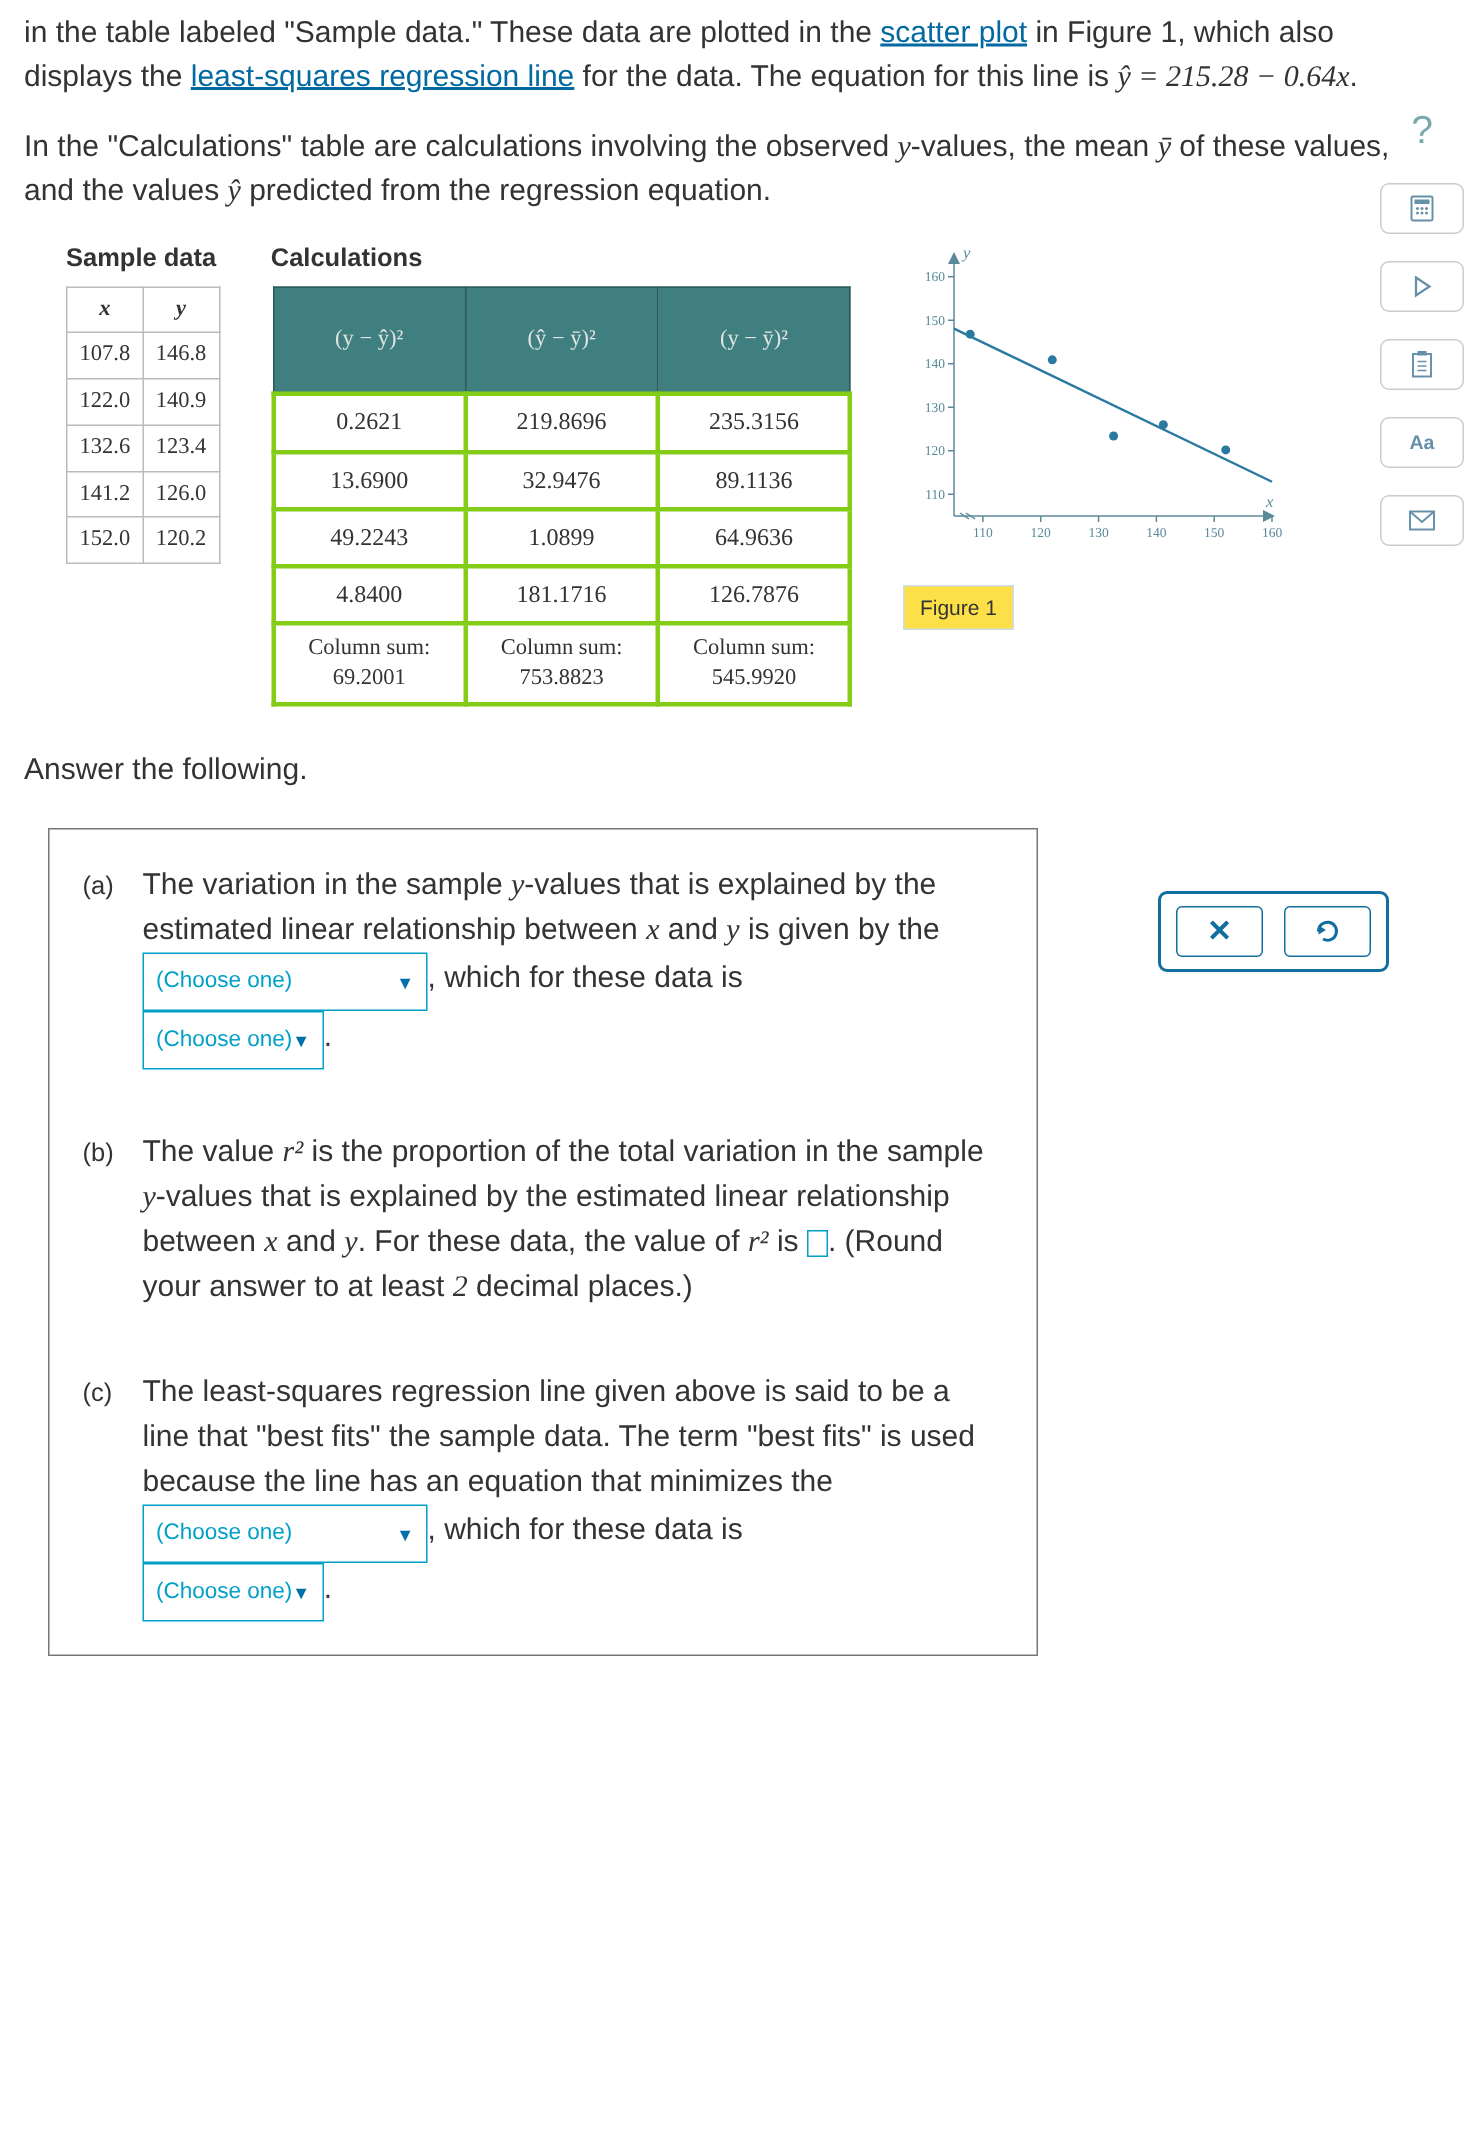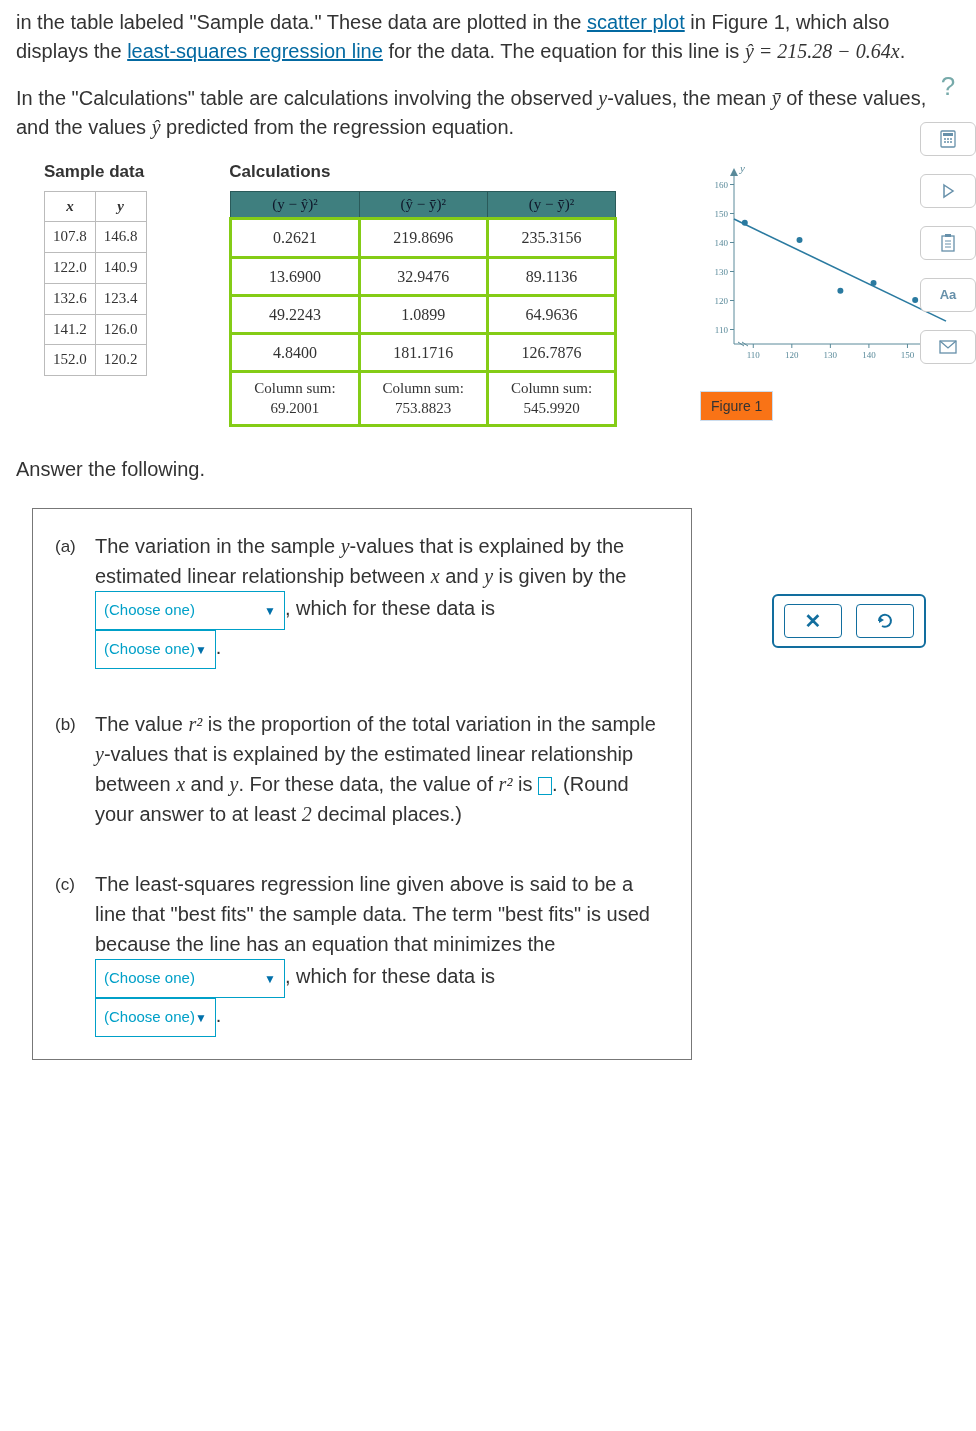--- a/index.html
+++ b/index.html
@@ -11,43 +11,43 @@
     width: 976px;
     position: relative;
     line-height: 1.45;
   }
   .content { padding: 8px 16px 40px 16px; }
   .intro { margin-bottom: 18px; }
   .link { color: #0369a1; text-decoration: underline; }
   .math { font-family: 'Times New Roman', serif; font-style: italic; }
   .eq { font-family: 'Times New Roman', serif; font-size: 20px; font-style: italic; }
 
-  .tables-wrap { display: flex; gap: 34px; margin: 14px 0 28px 28px; align-items: flex-start; justify-content: space-between; }
+  .tables-wrap { display: flex; gap: 34px; margin: 14px 0 28px 28px; align-items: flex-start; }
   .tbl-title { font-weight: bold; font-size: 17px; margin-bottom: 6px; }
   table { border-collapse: collapse; font-size: 15px; }
   table.sample th, table.sample td {
     border: 1px solid #bbb; padding: 4px 8px; text-align: center;
     font-family: 'Times New Roman', serif;
   }
   table.sample th { font-style: italic; font-weight: bold; background: #fff; }
   table.calc th {
-    background: #3f7f7f; color: #0f172a; padding: 2px 14px;
+    background: #3f7f7f; color: #e5e5e5; padding: 24px 14px;
     font-family: 'Times New Roman', serif; font-weight: normal;
     border: 1px solid #2a5a5a;
   }
   table.calc td {
     border: 3px solid #84cc16; padding: 6px 22px; text-align: center;
     font-family: 'Times New Roman', serif; font-size: 16px;
   }
   table.calc tr.sum td { font-size: 15px; line-height: 1.3; font-family: Liberation Serif, serif; }
 
   .figure-area { position: relative; }
   .chart-box { width: 260px; height: 230px; position: relative; }
   svg.plot { width: 260px; height: 210px; }
-  .fig-cap { font-size: 14px; background: #f97316; display: inline-block; padding: 4px 10px; border: 1px solid #cde; }
+  .fig-cap { font-size: 14px; background: #fde047; display: inline-block; padding: 4px 10px; border: 1px solid #cde; }
 
   .answer-head { margin: 14px 0 24px 0; }
   .qbox { border: 1px solid #777; padding: 22px 22px; width: 660px; margin-left: 16px; }
   .qrow { display: flex; margin-bottom: 40px; }
   .qlabel { font-size: 17px; width: 40px; flex-shrink: 0; padding-top: 4px; }
   .qtext { font-size: 20px; line-height: 1.5; }
   .dropdown {
     display: inline-flex; align-items: center; border: 1px solid #00a0c8;
     font-size: 15px; padding: 3px 8px; color: #00a0c8; cursor: pointer;
     background: #fff; min-width: 120px; height: 39px;

